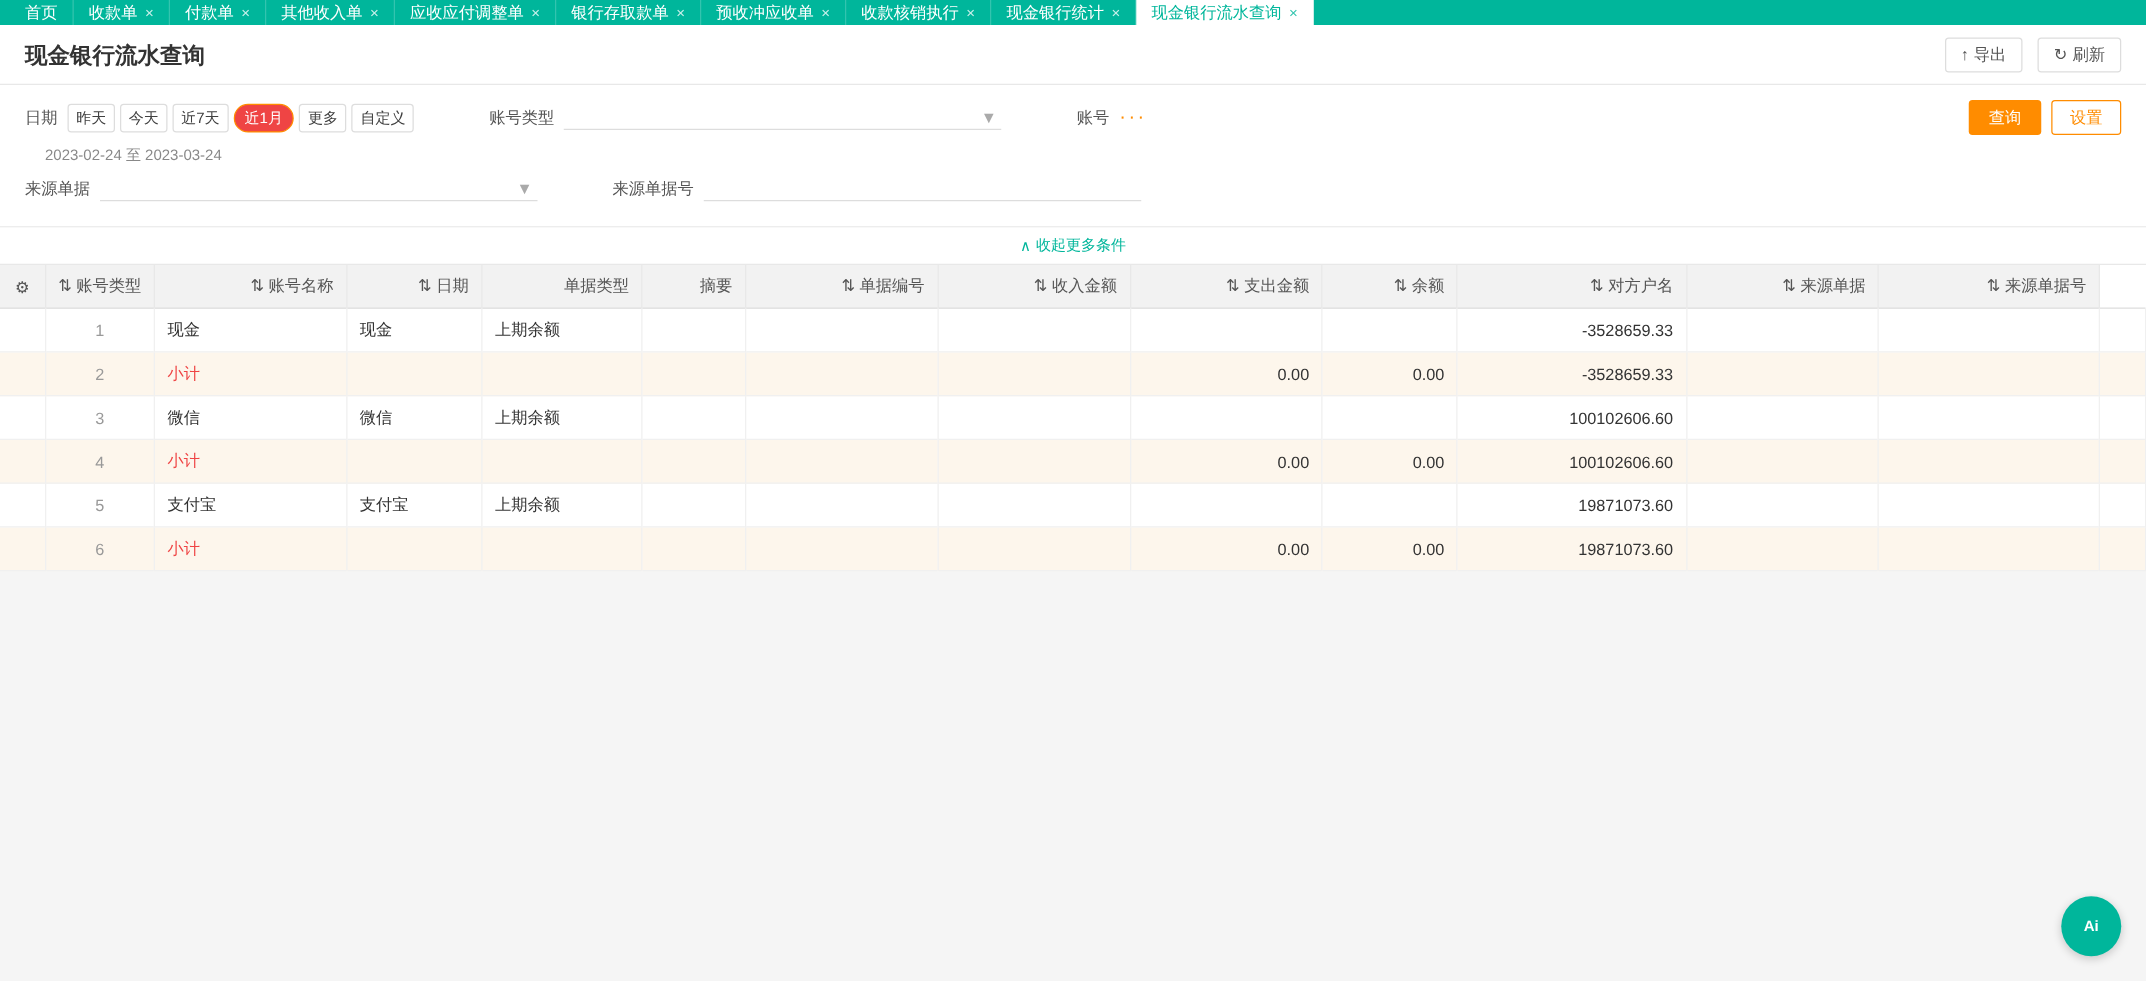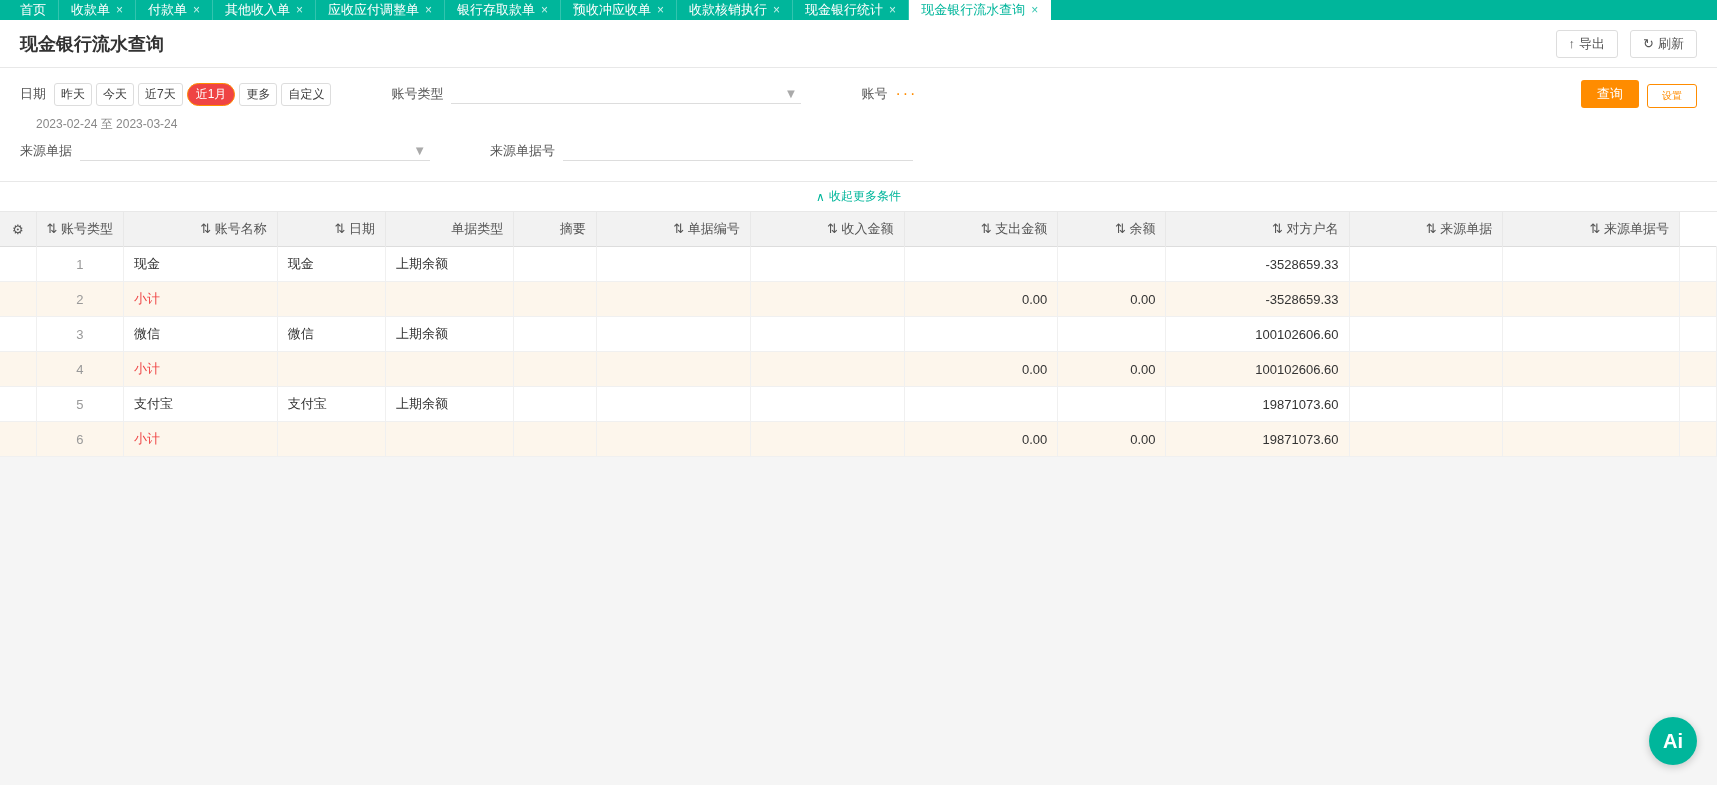--- a/index.html
+++ b/index.html
@@ -166,21 +166,21 @@
       cursor: pointer;
       font-size: 13px;
     }
     .btn-settings {
       background: #fff;
       color: #ff8c00;
       border: 1px solid #ff8c00;
       border-radius: 3px;
       padding: 4px 14px;
       cursor: pointer;
-      font-size: 10px;
+      font-size: 13px;
     }
 
     
     .collapse-bar {
       text-align: center;
       padding: 6px;
       color: #00b69b;
       cursor: pointer;
       font-size: 12px;
       background: #fff;
@@ -249,21 +249,21 @@
       bottom: 20px;
       right: 20px;
       background: #00b69b;
       color: #fff;
       border-radius: 50%;
       width: 48px;
       height: 48px;
       display: flex;
       align-items: center;
       justify-content: center;
-      font-size: 20px;
+      font-size: 12px;
       font-weight: bold;
       cursor: pointer;
       box-shadow: 0 2px 8px rgba(0,0,0,0.2);
     }
   </style>
 </head>
 <body>
 
 <div class="top-nav">
 
@@ -316,21 +316,21 @@
       </div>
     </div>
 
     <div class="filter-item" style="margin-left:40px;">
       <span class="filter-label">账号</span>
       <div class="account-no-area">
         <span class="dots-btn">···</span>
       </div>
     </div>
 
-    <div style="margin-left:auto; display:flex; gap:8px; align-items:flex-end;">
+    <div style="margin-left:auto; display:flex; gap:8px; align-items:center;">
       <button class="btn-query">查询</button>
       <button class="btn-settings">设置</button>
     </div>
   </div>
 
   <div style="margin-left: 16px; margin-bottom: 8px;">
     <span class="date-range">2023-02-24 至 2023-03-24</span>
   </div>
 
   <div class="filter-row">

